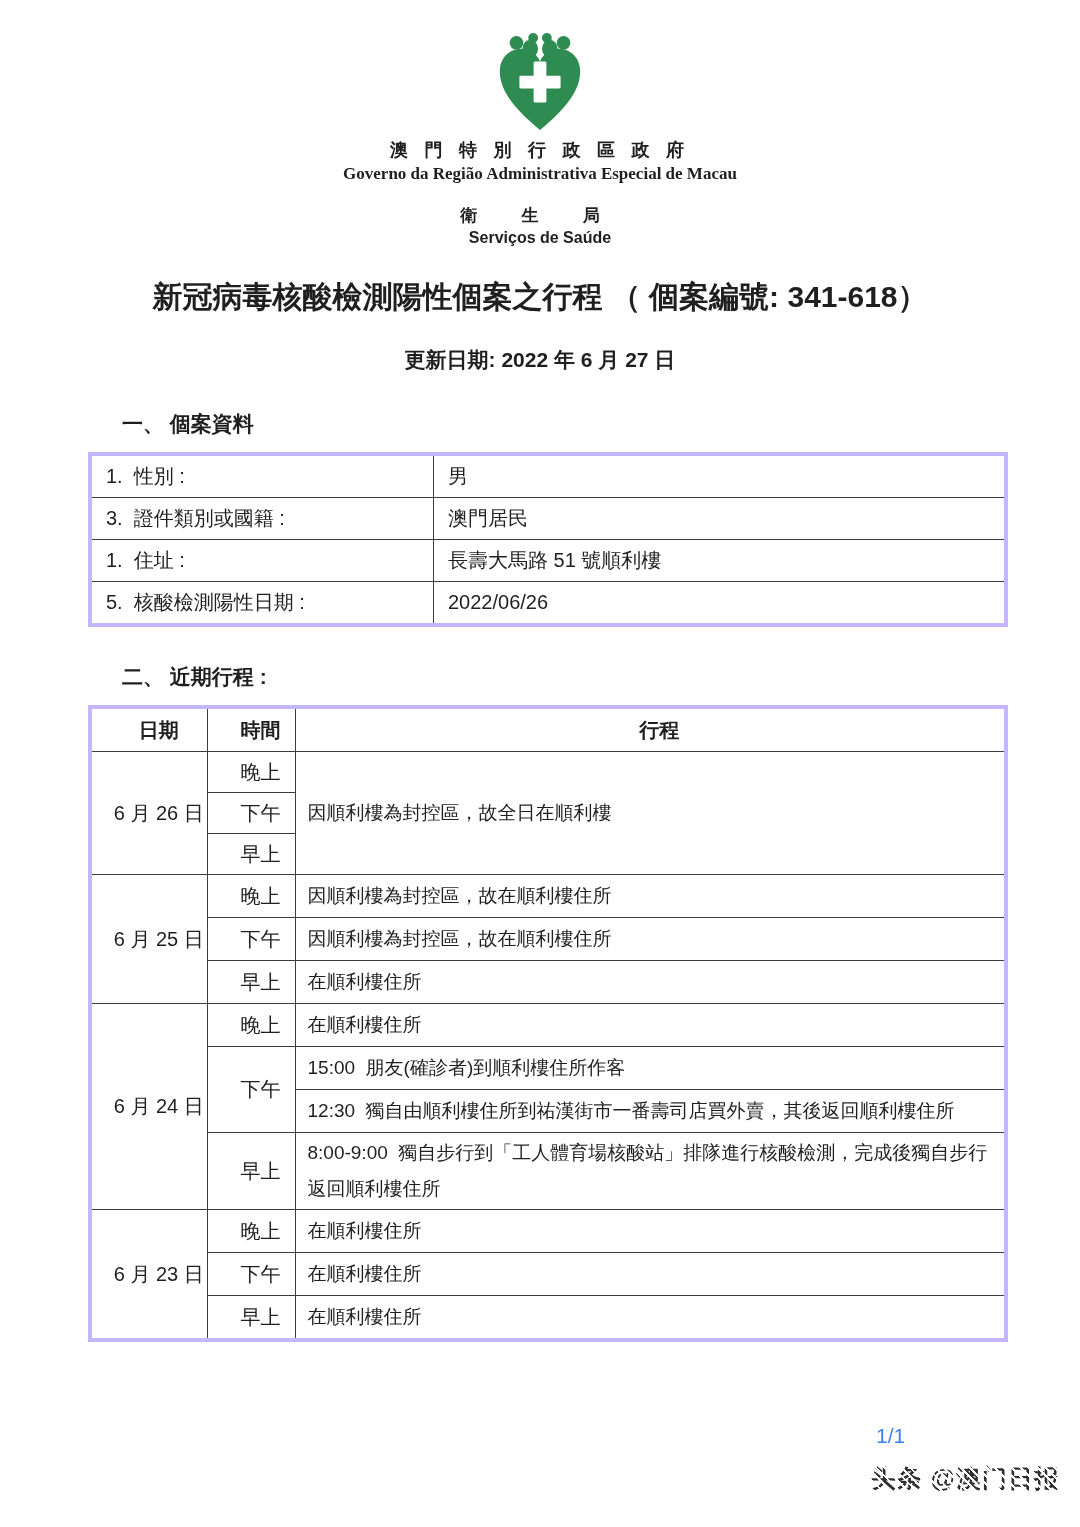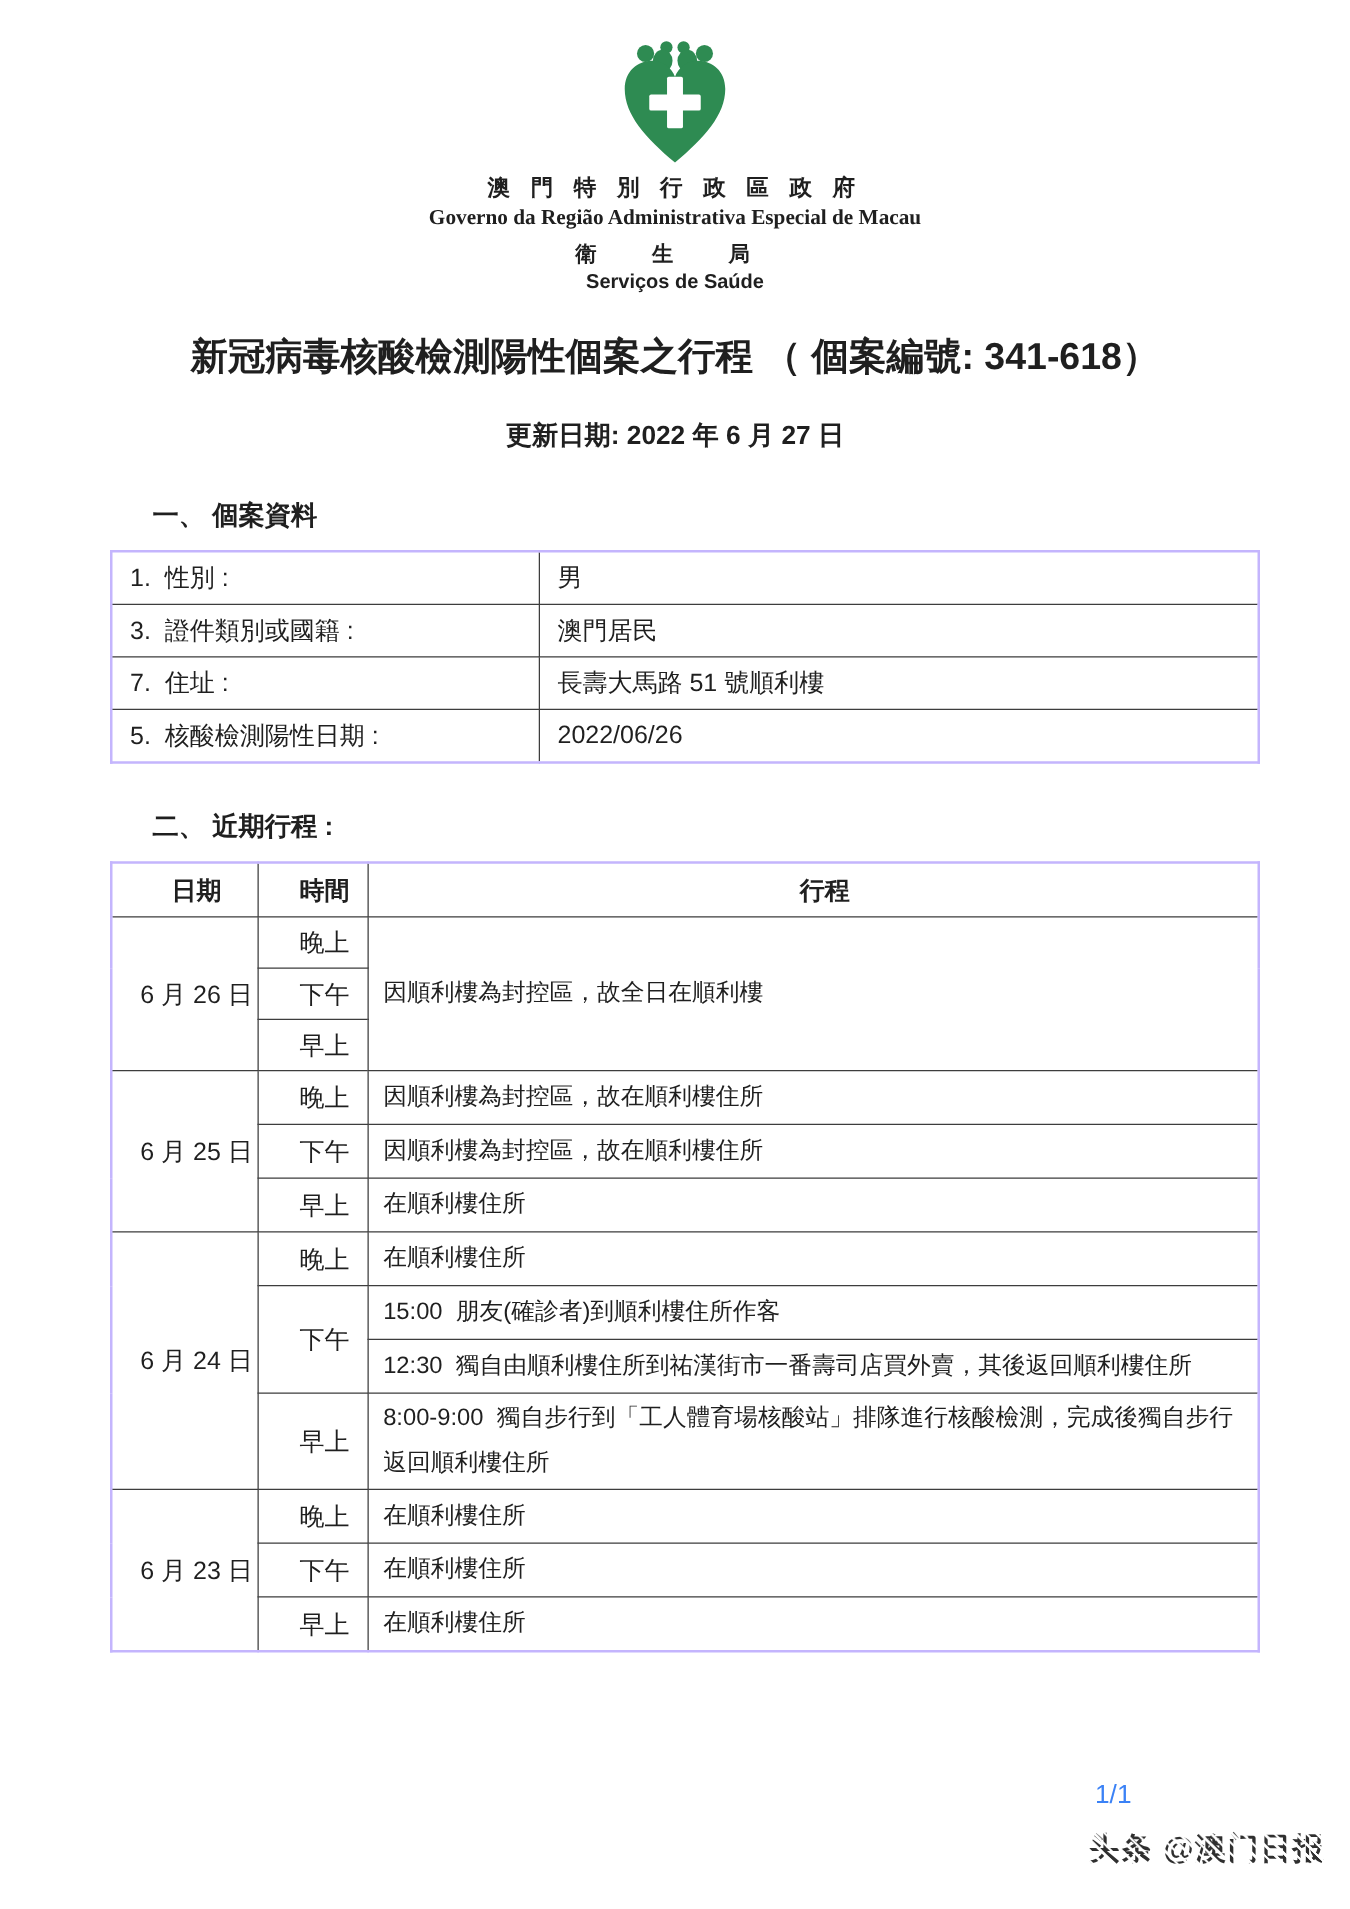--- a/index.html
+++ b/index.html
@@ -19,42 +19,42 @@
     font-weight:bold;font-size:18px;letter-spacing:6px;
     margin-top:4px;white-space:pre;
   }
   .gov-pt{
     font-family:"Liberation Serif","DejaVu Serif",serif;
     font-weight:bold;font-size:17px;margin-top:2px;
   }
   .bureau-zh{
     font-family:"Liberation Serif","DejaVu Serif",serif;
     font-weight:bold;font-size:17px;letter-spacing:20px;
-    margin-top:8px;white-space:pre;
+    margin-top:20px;white-space:pre;
   }
   .bureau-pt{font-weight:bold;font-size:16px;margin-top:2px;}
   
   .title{
     margin:30px 20px 0 20px;
     text-align:center;font-size:30px;font-weight:bold;
     white-space:pre-wrap;
   }
   .update{
     margin-top:28px;text-align:center;
     font-size:21px;font-weight:bold;white-space:pre-wrap;
   }
   
   .section-heading{
     margin:36px 0 14px 122px;
     font-size:21px;font-weight:bold;white-space:pre-wrap;
   }
   table{
     border-collapse:collapse;table-layout:fixed;
     margin-left:88px;width:920px;
-    border:2px solid #c4b5fd;
+    border:4px solid #c4b5fd;
   }
   td,th{
     border:1.5px solid #3d3d3d;
     font-size:20px;
     vertical-align:middle;
     white-space:pre-wrap;
     overflow:hidden;
     padding-left:20px;
   }
   
@@ -119,21 +119,21 @@
     <tbody>
         <tr>
           <td class="case-label">1.  性別 :</td>
           <td class="case-value">男</td>
         </tr>
         <tr>
           <td class="case-label">3.  證件類別或國籍 :</td>
           <td class="case-value">澳門居民</td>
         </tr>
         <tr>
-          <td class="case-label">7.  住址 :</td>
+          <td class="case-label">1.  住址 :</td>
           <td class="case-value">長壽大馬路 51 號順利樓</td>
         </tr>
         <tr>
           <td class="case-label">5.  核酸檢測陽性日期 :</td>
           <td class="case-value">2022/06/26</td>
         </tr>
       </tbody>
   </table>
 
   <div class="section-heading">二、 近期行程 :</div>

